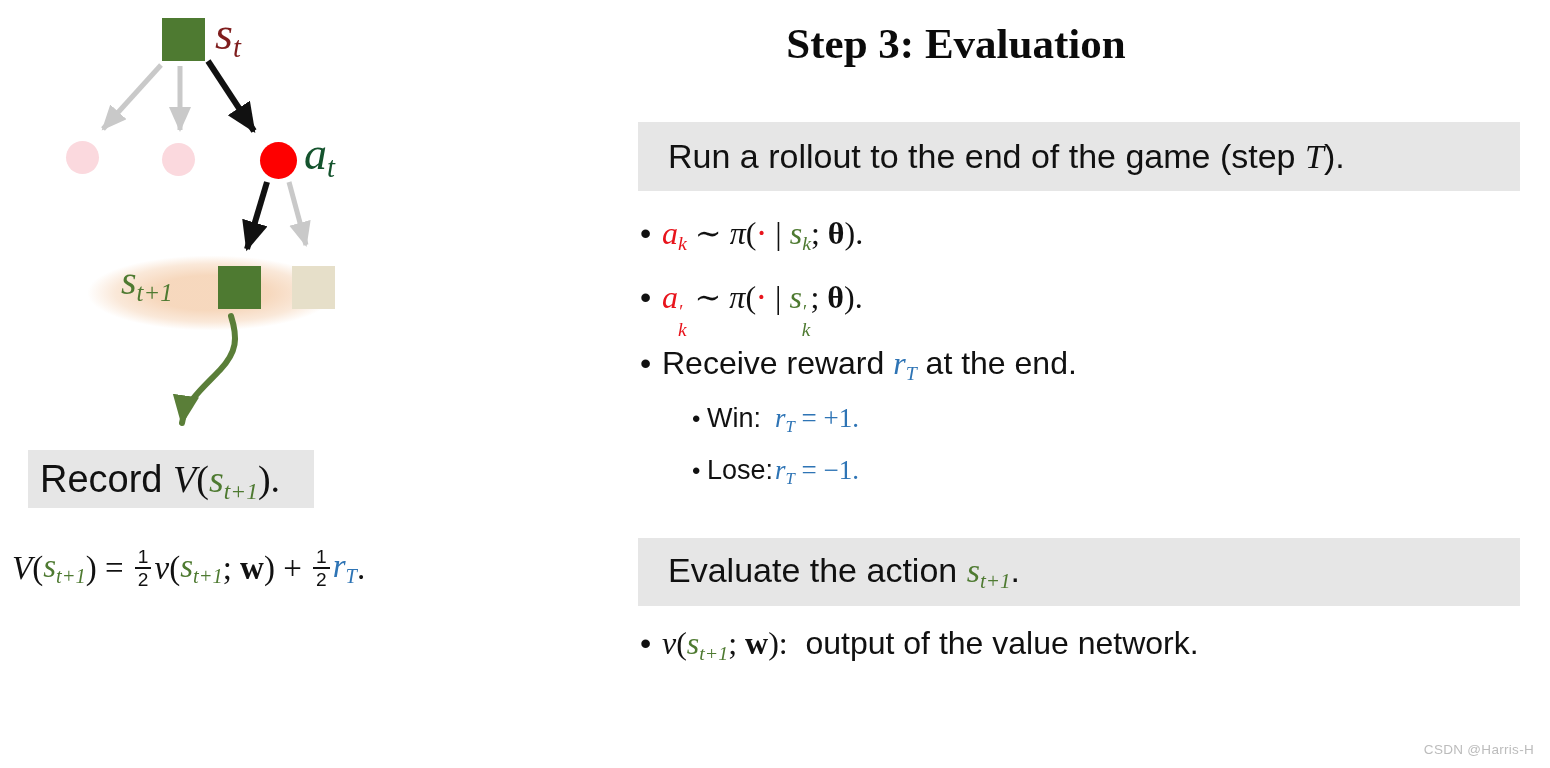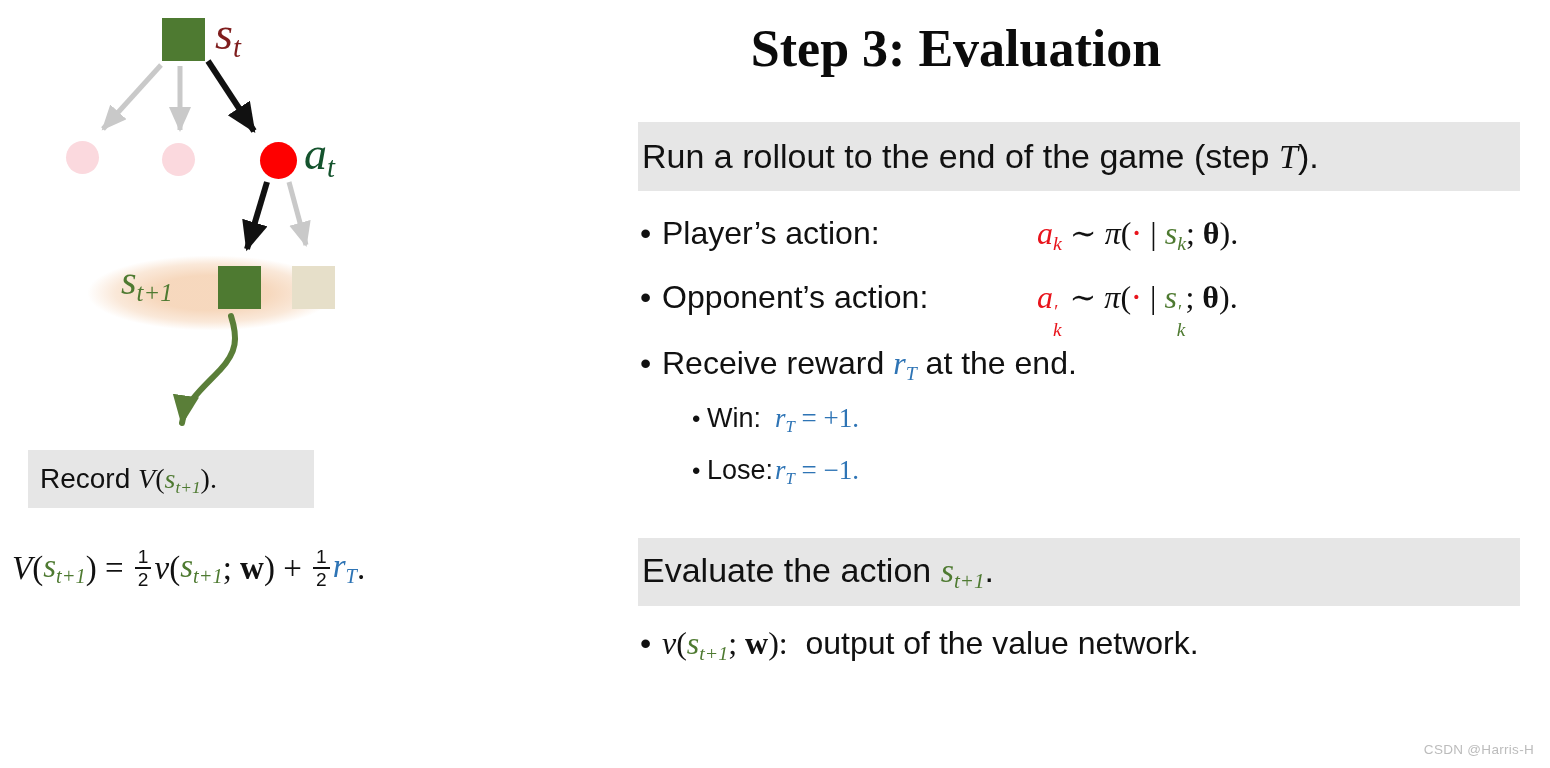--- a/index.html
+++ b/index.html
@@ -27,34 +27,34 @@
   .node-circle{position:absolute;border-radius:50%;}
   .c-pink{background:#fbd9de;width:33px;height:33px;}
   .c-red{background:#fe0000;width:37px;height:37px;}
   .halo{
     position:absolute;left:46px;top:243px;width:330px;height:100px;border-radius:50%;
     background:radial-gradient(50% 50% at 50% 50%, rgba(246,214,186,0.95) 35%, rgba(246,214,186,0.55) 58%, rgba(246,214,186,0) 75%);
   }
   .diag-label{position:absolute;line-height:1.1;}
   .record-box{
     position:absolute;left:28px;top:450px;width:286px;height:58px;background:#e6e6e6;
-    font-size:28px;line-height:58px;padding-left:12px;box-sizing:border-box;
+    font-size:38px;line-height:58px;padding-left:12px;box-sizing:border-box;
   }
   .value-formula{
     position:absolute;left:12px;top:534px;height:68px;display:flex;align-items:center;
     font-size:33px;
   }
 
   
   .slide-title{
     position:absolute;left:650px;top:18px;width:612px;text-align:center;
-    font-family:"Liberation Serif","DejaVu Serif",serif;font-weight:bold;font-size:52px;line-height:1.2;color:#0b0b0b;
+    font-family:"Liberation Serif","DejaVu Serif",serif;font-weight:bold;font-size:43px;line-height:1.2;color:#0b0b0b;
   }
   .gray-box{
-    position:absolute;left:638px;width:882px;background:#e6e6e6;box-sizing:border-box;padding-left:4px;
+    position:absolute;left:638px;width:882px;background:#e6e6e6;box-sizing:border-box;padding-left:30px;
     font-size:34px;display:flex;align-items:center;
   }
   .box-rollout{top:122px;height:69px;}
   .box-evaluate{top:538px;height:68px;}
   .bullet{position:absolute;left:640px;font-size:32px;line-height:46px;display:flex;align-items:baseline;}
   .bullet .dot{width:22px;display:inline-block;}
   .bullet .lbl-fixed{display:inline-block;width:375px;}
   .sub-bullet{position:absolute;left:692px;font-size:27px;line-height:40px;display:flex;align-items:baseline;}
   .sub-bullet .dot{width:15px;display:inline-block;font-size:24px;}
   .sub-bullet .lbl-fixed{display:inline-block;width:68px;}
@@ -107,27 +107,25 @@
 </div>
 
 <div class="slide-title">Step 3: Evaluation</div>
 
 <div class="gray-box box-rollout">
   <span class="math"><span style="color: rgb(17, 17, 17);"><span>Run a rollout to the end of the game (step </span></span><span class="sf it" style="color: rgb(17, 17, 17);"><span>T</span></span><span style="color: rgb(17, 17, 17);"><span>).</span></span></span>
 </div>
 
 <div class="bullet" style="top:210px;">
   <span class="dot">•</span>
-  <span class="lbl-fixed">Player’s action:</span>
   <span class="math"><span class="sf it" style="color: rgb(232, 20, 28);"><span>a</span><span class="sb">k</span></span><span class="sf" style="color: rgb(17, 17, 17);"><span> ∼ </span></span><span class="sf it" style="color: rgb(17, 17, 17);"><span>π</span></span><span class="sf" style="color: rgb(17, 17, 17);"><span>(</span></span><span class="sf" style="color: rgb(232, 20, 28);"><span>⋅</span></span><span class="sf" style="color: rgb(17, 17, 17);"><span> | </span></span><span class="sf it" style="color: rgb(78, 122, 49);"><span>s</span><span class="sb">k</span></span><span class="sf" style="color: rgb(17, 17, 17);"><span>; </span></span><span class="sf bd" style="color: rgb(17, 17, 17);"><span>θ</span></span><span class="sf" style="color: rgb(17, 17, 17);"><span>).</span></span></span>
 </div>
 
 <div class="bullet" style="top:274px;">
   <span class="dot">•</span>
-  <span class="lbl-fixed">Opponent’s action:</span>
   <span class="math"><span class="sf it" style="color: rgb(232, 20, 28);"><span>a</span><span class="ss"><span>′</span><span>k</span></span></span><span class="sf" style="color: rgb(17, 17, 17);"><span> ∼ </span></span><span class="sf it" style="color: rgb(17, 17, 17);"><span>π</span></span><span class="sf" style="color: rgb(17, 17, 17);"><span>(</span></span><span class="sf" style="color: rgb(232, 20, 28);"><span>⋅</span></span><span class="sf" style="color: rgb(17, 17, 17);"><span> | </span></span><span class="sf it" style="color: rgb(78, 122, 49);"><span>s</span><span class="ss"><span>′</span><span>k</span></span></span><span class="sf" style="color: rgb(17, 17, 17);"><span>; </span></span><span class="sf bd" style="color: rgb(17, 17, 17);"><span>θ</span></span><span class="sf" style="color: rgb(17, 17, 17);"><span>).</span></span></span>
 </div>
 
 <div class="bullet" style="top:340px;">
   <span class="dot">•</span>
   <span class="math"><span style="color: rgb(17, 17, 17);"><span>Receive reward </span></span><span class="sf it" style="color: rgb(46, 116, 181);"><span>r</span><span class="sb">T</span></span><span style="color: rgb(17, 17, 17);"><span> at the end.</span></span></span>
 </div>
 
 <div class="sub-bullet" style="top:398px;">
   <span class="dot">•</span>

